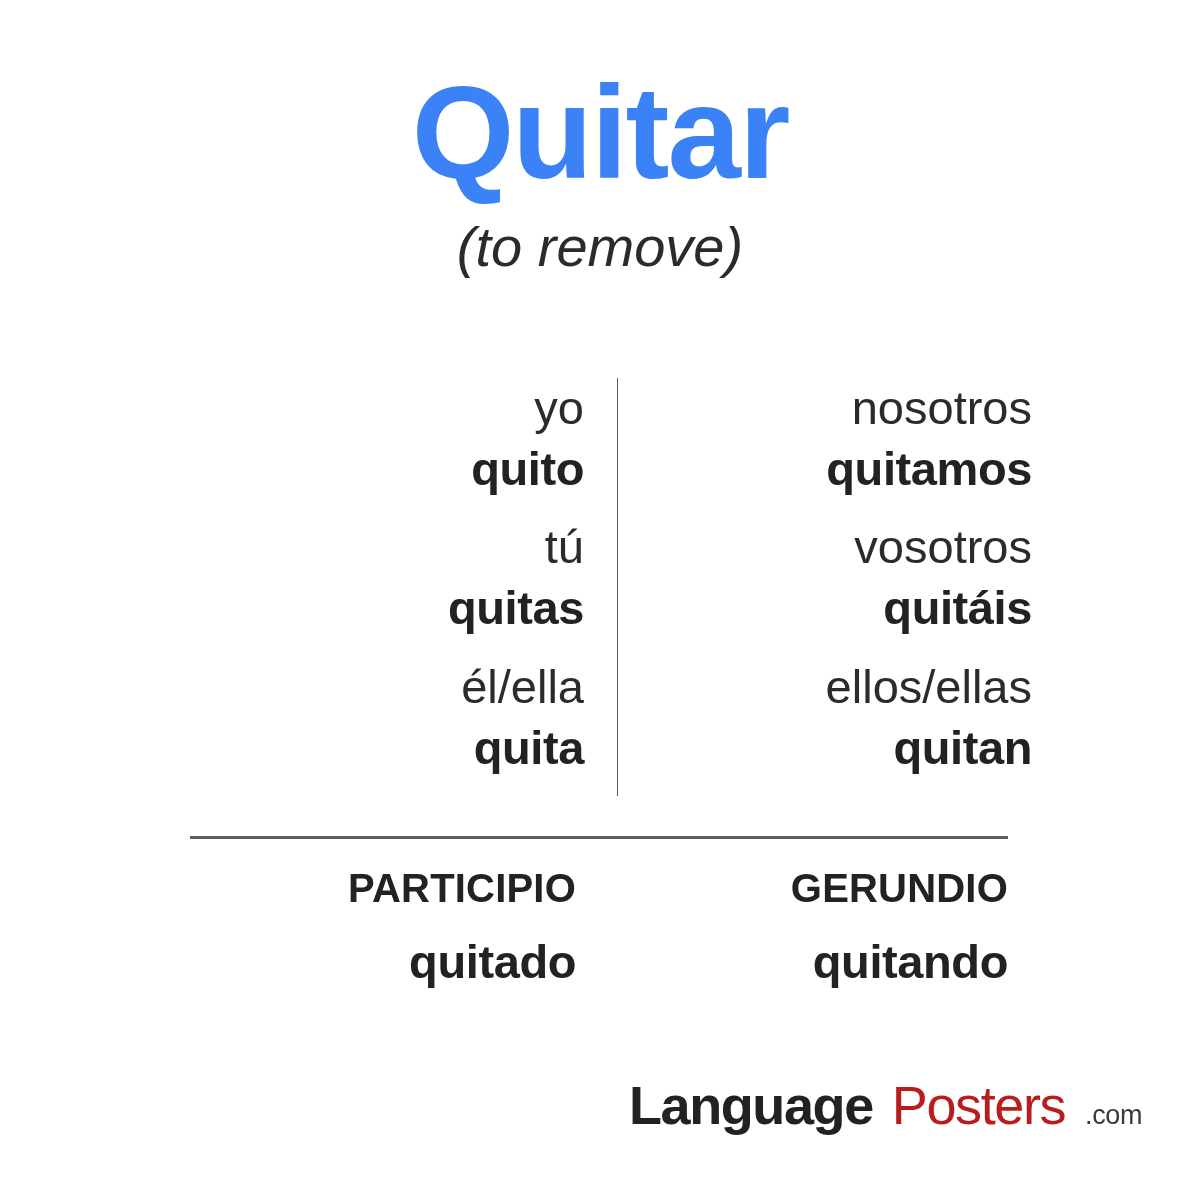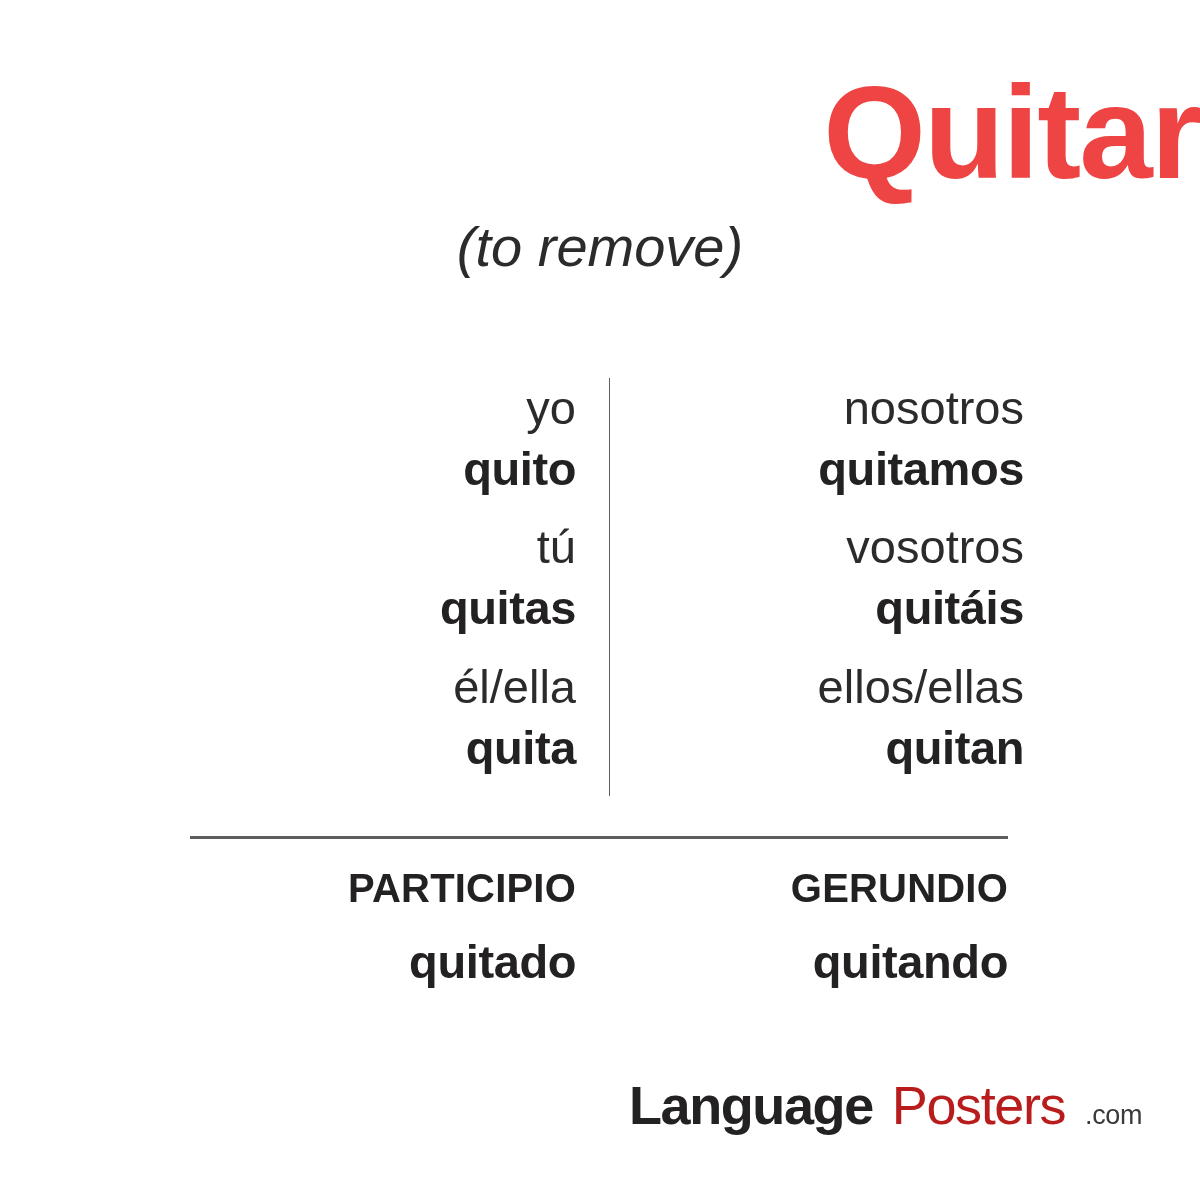--- a/index.html
+++ b/index.html
@@ -30,40 +30,39 @@
     width: 1200px;
     text-align: center;
   }
   .verb-title {
     display: block;
     font-family: "Liberation Sans", sans-serif;
     font-weight: 700;
     font-size: 132px;
     line-height: 1.08;
     letter-spacing: -2px;
-    color: #ef4444;
-    text-align: right;
+    color: #3b82f6;
   }
   .verb-translation {
     display: block;
     margin-top: 10px;
     font-family: "Liberation Sans", sans-serif;
     font-style: italic;
     font-weight: 400;
     font-size: 56px;
     line-height: 1.15;
     letter-spacing: 0px;
     color: #2b2b2b;
   }
 
   
   .conj-grid {
     position: absolute;
     top: 378px;
-    left: 190px;
+    left: 198px;
     width: 818px;
     height: 418px;
     display: grid;
     grid-template-columns: 411px 1px 406px;
     grid-template-rows: 1fr 1fr 1fr;
     column-gap: 8px;
   }
   .conj-cell {
     display: flex;
     flex-direction: column;

